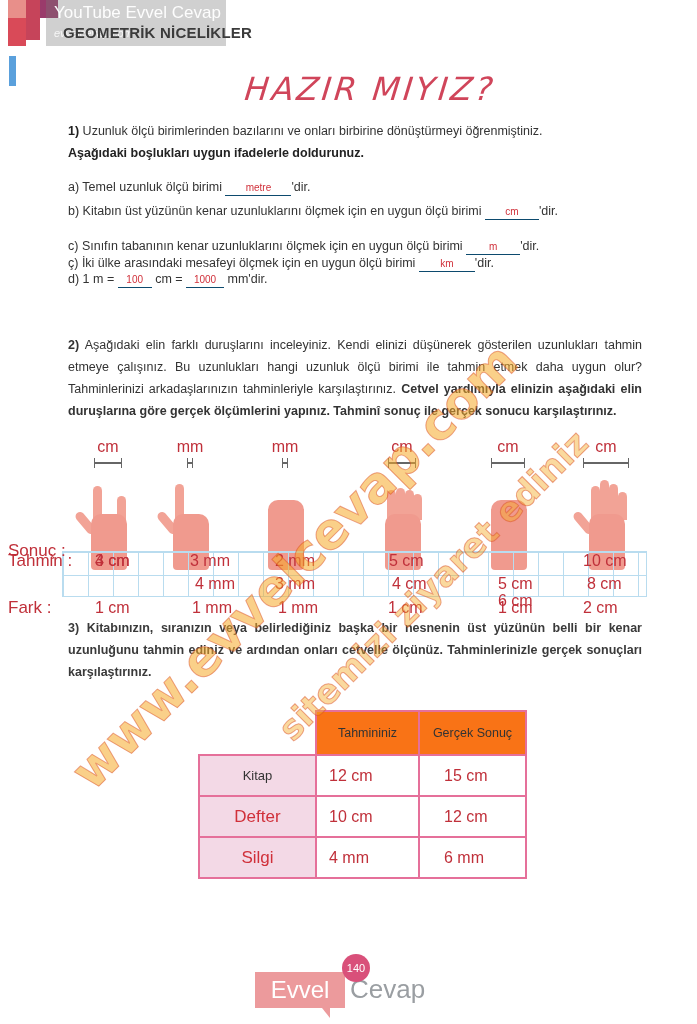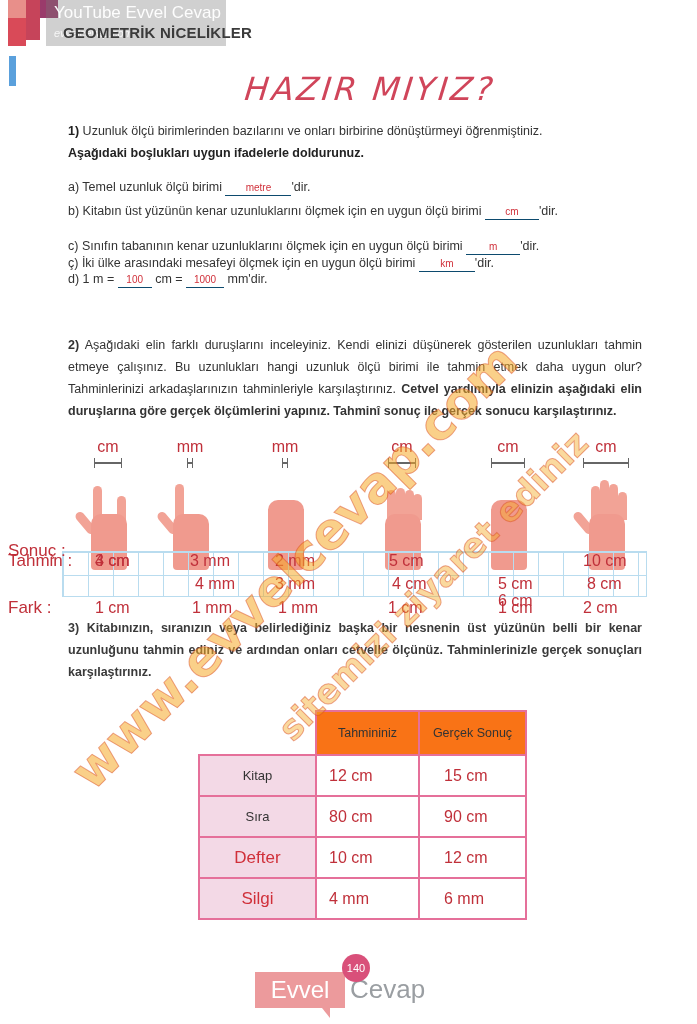--- a/index.html
+++ b/index.html
@@ -225,25 +225,20 @@
     <td class="empty"></td>
     <td class="hdr">Tahmininiz</td>
     <td class="hdr">Gerçek Sonuç</td>
   </tr>
   <tr>
     <td class="rowh">Kitap</td>
     <td class="cell">12 cm</td>
     <td class="cell2">15 cm</td>
   </tr>
   <tr>
-    <td class="rowh">Sıra</td>
-    <td class="cell">80 cm</td>
-    <td class="cell2">90 cm</td>
-  </tr>
-  <tr>
     <td class="rowh red">Defter</td>
     <td class="cell">10 cm</td>
     <td class="cell2">12 cm</td>
   </tr>
   <tr>
     <td class="rowh red">Silgi</td>
     <td class="cell">4 mm</td>
     <td class="cell2">6 mm</td>
   </tr>
 </tbody>

